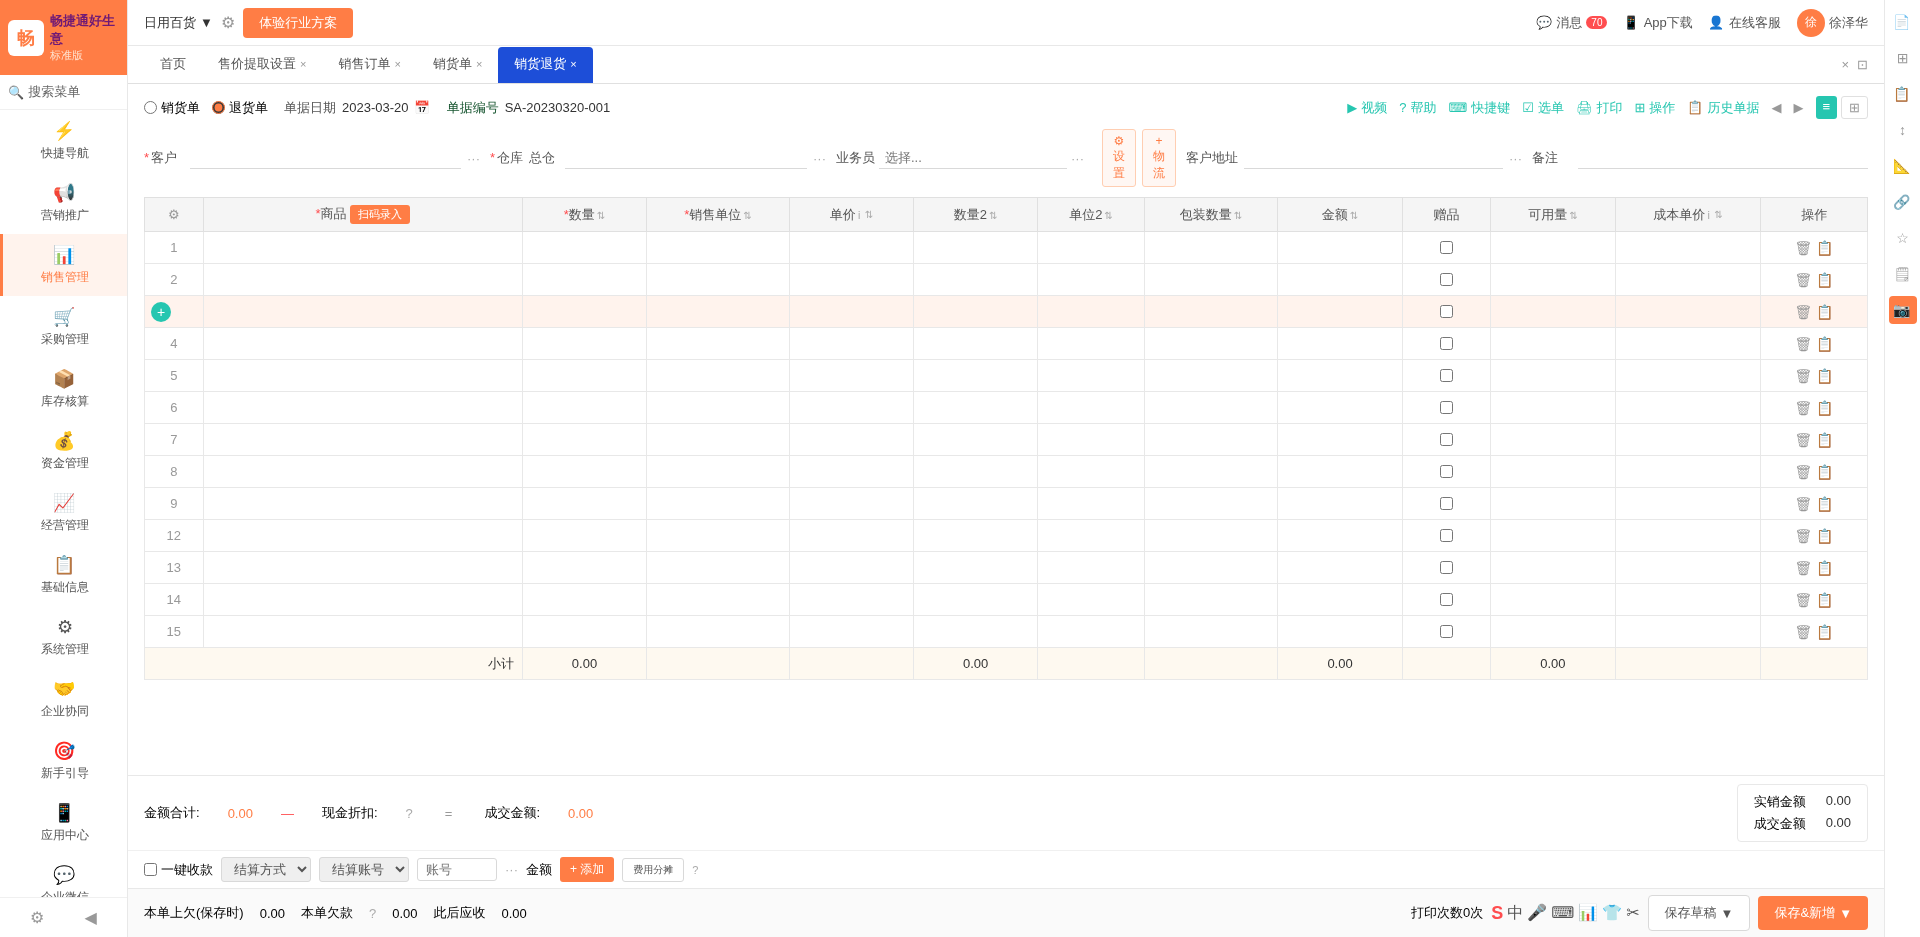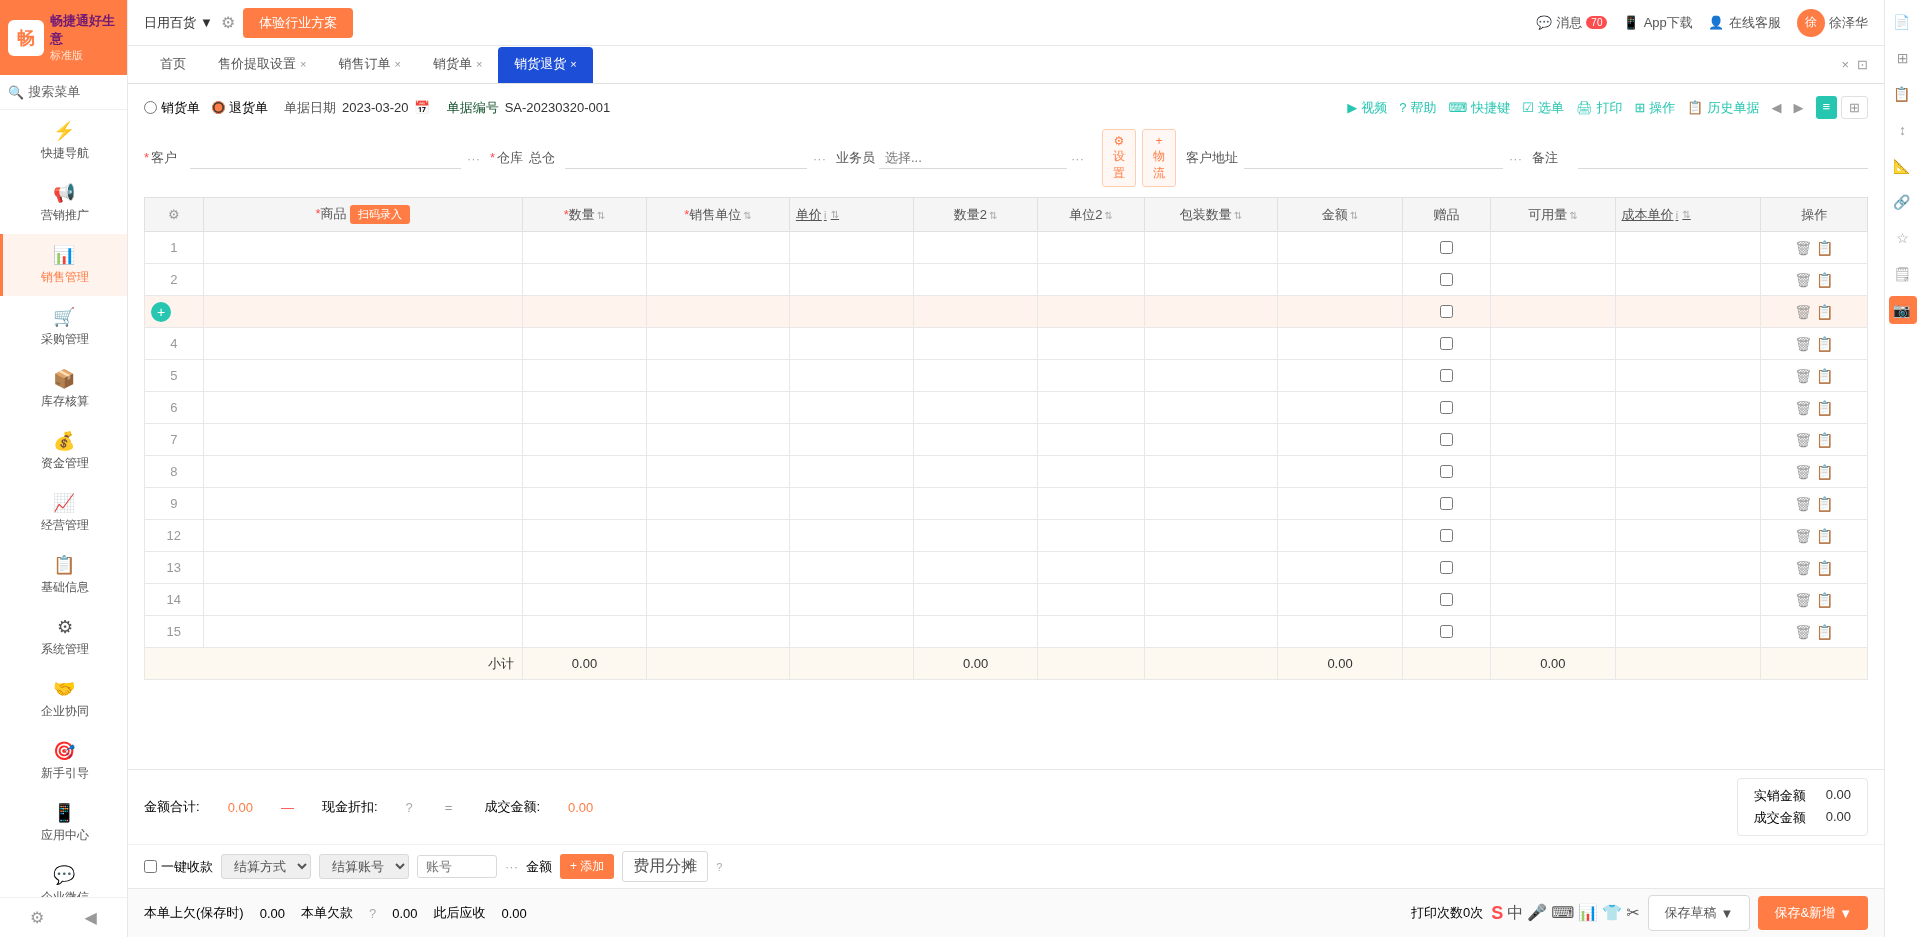--- a/index.html
+++ b/index.html
@@ -61,35 +61,35 @@
     .data-table .row-num { color: #999; text-align: center; }
     .scan-btn { background: #ff7d45; color: #fff; border: none; padding: 2px 8px; border-radius: 3px; cursor: pointer; font-size: 11px; }
     .settings-icon { color: #999; cursor: pointer; }
     .sort-icon { color: #aaa; cursor: pointer; font-size: 10px; margin-left: 2px; }
     .col-actions { display: flex; justify-content: center; gap: 4px; }
     .action-icon { color: #999; cursor: pointer; font-size: 14px; }
     .add-row-btn { background: #26c6b0; color: #fff; border: none; width: 20px; height: 20px; border-radius: 50%; cursor: pointer; font-size: 14px; display: flex; align-items: center; justify-content: center; }
     .footer-row td { background: #fef9f0; font-weight: 500; }
     .payment-select { border: 1px solid #d9d9d9; padding: 3px 8px; border-radius: 3px; color: #555; cursor: pointer; }
     .payment-btn { background: #ff7d45; color: #fff; border: none; padding: 4px 10px; border-radius: 3px; cursor: pointer; font-size: 12px; }
-    .payment-split { background: #fff; border: 1px solid #d9d9d9; color: #555; padding: 4px 10px; border-radius: 3px; cursor: pointer; font-size: 16px; }
+    .payment-split { background: #fff; border: 1px solid #d9d9d9; color: #555; padding: 4px 10px; border-radius: 3px; cursor: pointer; font-size: 10px; }
     .btn-save-draft { background: #fff; border: 1px solid #d9d9d9; color: #555; padding: 8px 16px; border-radius: 4px; cursor: pointer; display: flex; align-items: center; gap: 4px; }
     .btn-save-new { background: #ff7d45; color: #fff; border: none; padding: 8px 16px; border-radius: 4px; cursor: pointer; display: flex; align-items: center; gap: 4px; }
     
     
     .right-sidebar { width: 36px; background: #fff; border-left: 1px solid #e8e8e8; display: flex; flex-direction: column; align-items: center; padding: 8px 0; gap: 8px; }
     .right-sidebar-btn { width: 28px; height: 28px; border-radius: 4px; display: flex; align-items: center; justify-content: center; cursor: pointer; color: #999; font-size: 14px; }
     .right-sidebar-btn.active { background: #ff7d45; color: #fff; }
     
     .checkbox-cell { display: flex; justify-content: center; align-items: center; }
     input[type="checkbox"] { accent-color: #ff7d45; }
     
     .help-icon { color: #aaa; cursor: pointer; font-size: 11px; }
     
-    .th-with-help { display: flex; align-items: center; gap: 2px; text-decoration: underline; }
+    .th-with-help { display: flex; align-items: center; justify-content: center; gap: 2px; }
     
     
     .form-setting-btn { background: #fff7f3; color: #ff7d45; border: 1px solid #ffceb2; padding: 4px 10px; border-radius: 3px; cursor: pointer; font-size: 12px; }
     .form-add-btn { background: #fff7f3; color: #ff7d45; border: 1px solid #ffceb2; padding: 4px 10px; border-radius: 3px; cursor: pointer; font-size: 12px; }
     
     
     .row-highlighted > td { background: #fff3ed !important; }
     
     
     .bottom-wrapper { background: #fff; border-top: 1px solid #e8e8e8; }

